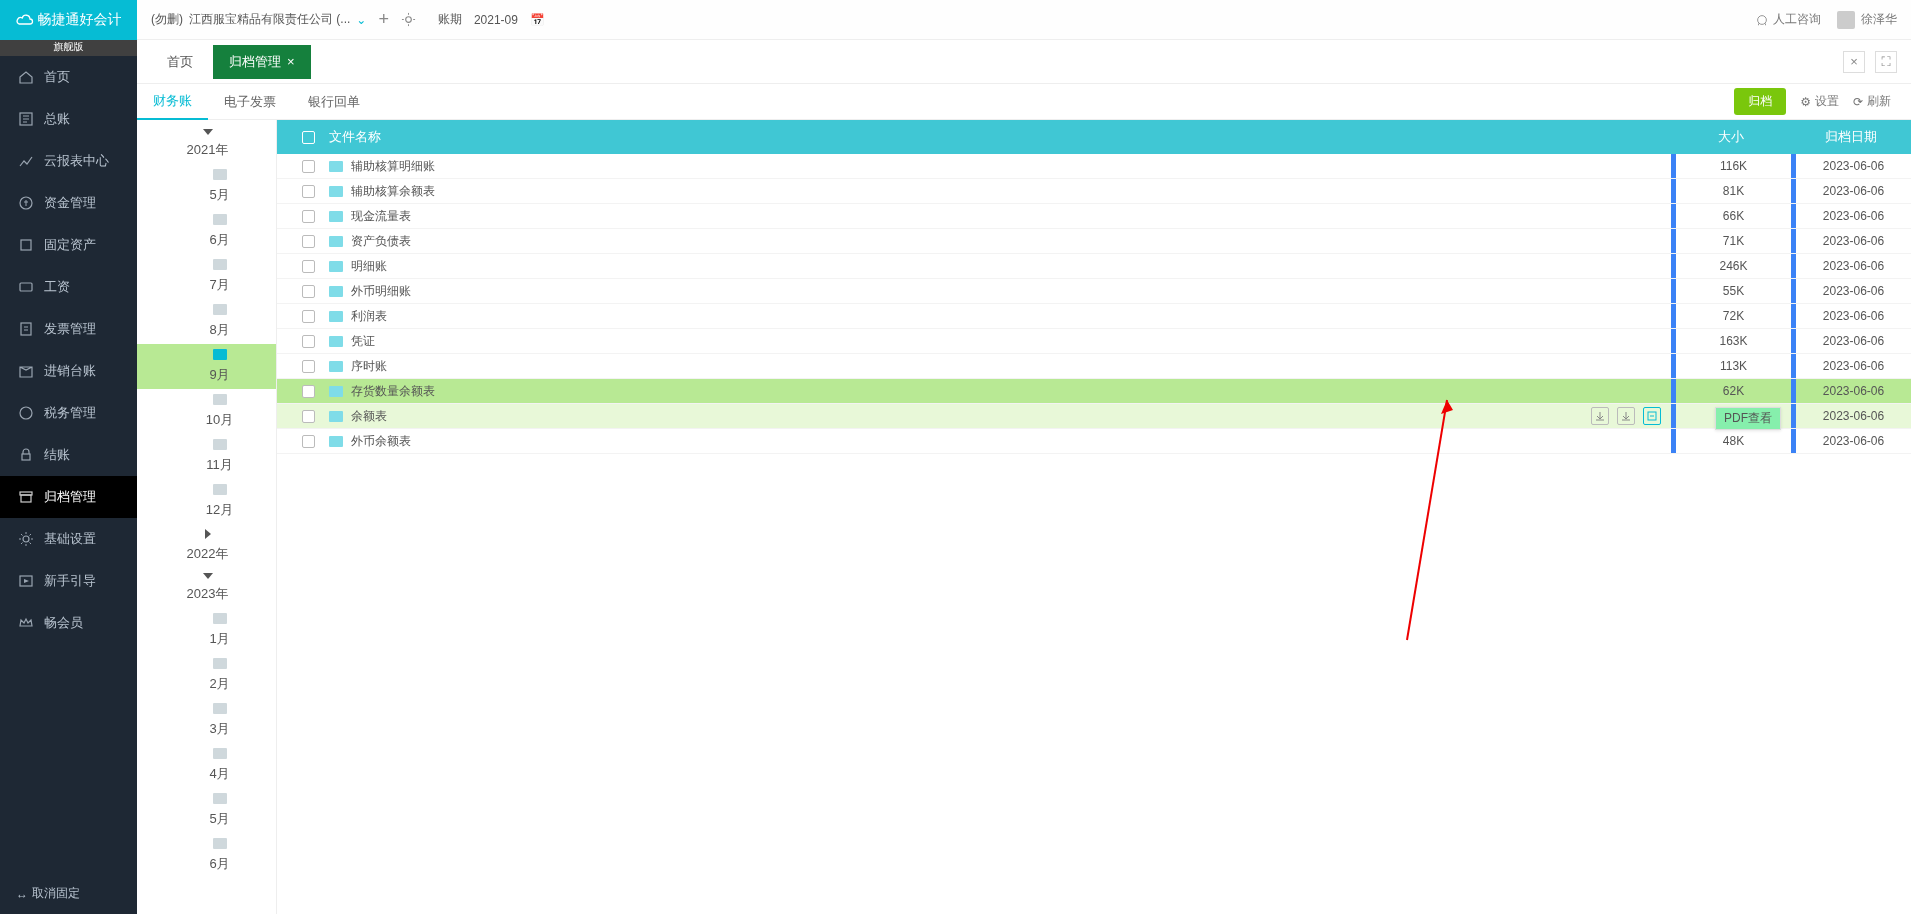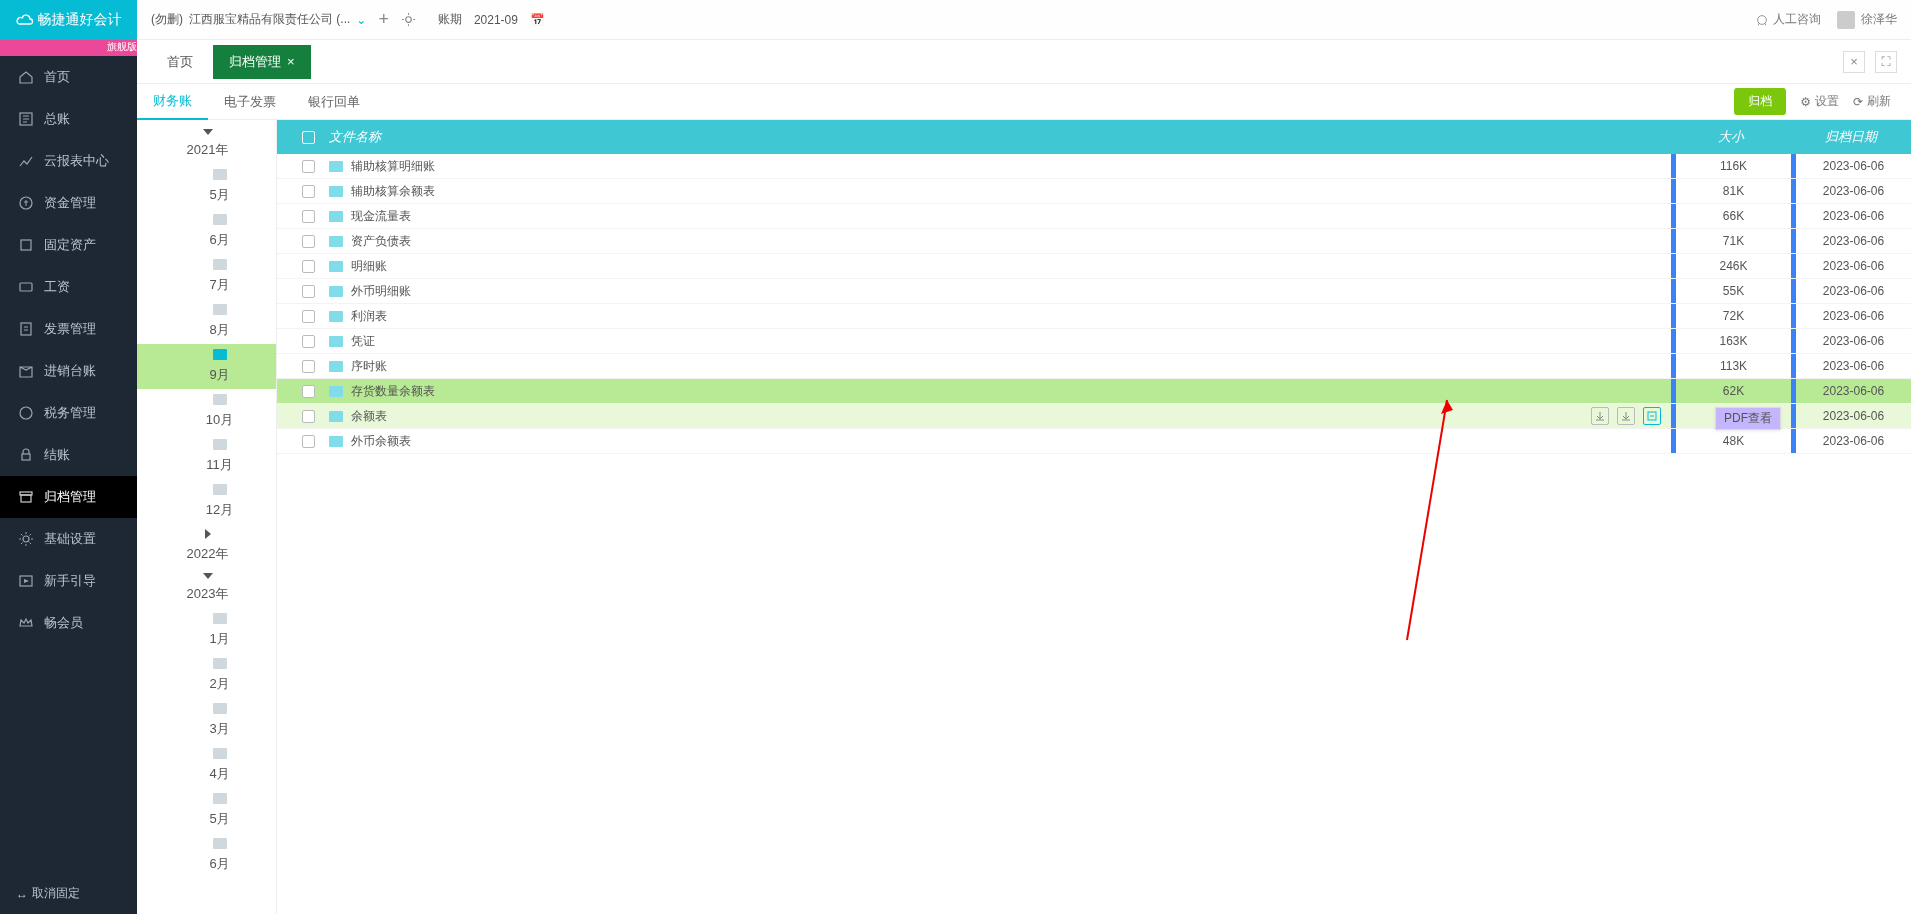--- a/index.html
+++ b/index.html
@@ -2,21 +2,21 @@
 <html><head>
 <meta charset="utf-8">
 <style>
 * { margin:0; padding:0; box-sizing:border-box; font-family:"Microsoft YaHei",Arial,sans-serif; }
 body { background:#fff; font-size:13px; color:#333; overflow:hidden; }
 .app { display:flex; height:100vh; }
 
 
 .sidebar { width:137px; background:#1e2834; color:#b8c3cf; display:flex; flex-direction:column; }
 .logo { background:#06bcd4; height:40px; display:flex; align-items:center; justify-content:center; gap:4px; color:#fff; font-size:14px; }
-.logo-sub { background:#ec4899; text-align:right; font-size:10px; color:#fff; padding-bottom:2px; }
+.logo-sub { background:#404040; text-align:center; font-size:10px; color:#fff; padding-bottom:2px; }
 .nav { flex:1; }
 .nav-item { display:flex; align-items:center; gap:10px; padding:12px 18px; cursor:pointer; font-size:13px; }
 .nav-item.active { background:#000; color:#fff; }
 .nav-icon { width:16px; height:16px; display:inline-flex; align-items:center; justify-content:center; opacity:.8; }
 .sidebar-footer { padding:12px 16px; font-size:12px; display:flex; align-items:center; gap:4px; }
 
 
 .main { flex:1; display:flex; flex-direction:column; }
 .topbar { height:40px; background:#fefefe; border-bottom:1px solid #eee; display:flex; align-items:center; padding:0 14px; gap:12px; color:#555; font-size:12px; }
 .company { display:flex; align-items:center; gap:6px; }
@@ -51,36 +51,36 @@
 .tree-month { padding-left:34px; }
 .tree-month.selected { background:#b8e994; }
 .tri { display:inline-block; width:0; height:0; }
 .tri.down { border-left:5px solid transparent; border-right:5px solid transparent; border-top:6px solid #555; }
 .tri.right { border-top:5px solid transparent; border-bottom:5px solid transparent; border-left:6px solid #555; }
 .folder-ic { width:14px; height:11px; background:#cfd8dc; border-radius:1px; display:inline-block; }
 .folder-ic.sel { background:#06bcd4; }
 
 
 .table-wrap { flex:1; display:flex; flex-direction:column; }
-.thead { background:#40c7d4; color:#fff; display:flex; height:34px; align-items:center; font-size:13px;font-style:italic; }
+.thead { background:#40c7d4; color:#fff; display:flex; height:34px; align-items:center; font-size:13px; }
 .col-check { width:48px; display:flex; justify-content:flex-end; padding-right:10px; }
 .col-name { flex:1; display:flex; align-items:center; gap:8px; padding-left:4px; }
 .col-size { width:120px; text-align:center; }
 .col-date { width:120px; text-align:center; }
 .trow { display:flex; height:25px; align-items:center; border-bottom:1px solid #f3f3f3; font-size:12px; color:#555; position:relative; }
 .trow .col-size,.trow .col-date { border-left:5px solid #3b82f6; height:100%; display:flex; align-items:center; justify-content:center; }
 .trow.highlight { background:#b8e994; }
 .trow.hover { background:#e8f8d8; }
 .file-ic { width:14px; height:11px; background:#7fdce8; border-radius:1px; display:inline-block; }
 .cbox { width:13px; height:13px; border:1px solid #bbb; border-radius:2px; display:inline-block; background:#fff; }
 .cbox.header { border-color:#fff; background:transparent; }
 .row-actions { position:absolute; right:250px; display:flex; gap:8px; }
 .ic-btn { width:18px; height:18px; border:1px solid #bbb; border-radius:2px; display:flex; align-items:center; justify-content:center; font-size:10px; color:#888; cursor:pointer; }
 .ic-btn.active { border-color:#06bcd4; color:#06bcd4; }
-.tooltip { position:absolute; right:130px; top:3px; background:#c4b5fd; border:1px solid #ddd; padding:2px 8px; font-size:12px; color:#555; box-shadow:0 1px 3px rgba(0,0,0,.1); }
+.tooltip { position:absolute; right:130px; top:3px; background:#86efac; border:1px solid #ddd; padding:2px 8px; font-size:12px; color:#555; box-shadow:0 1px 3px rgba(0,0,0,.1); }
 
 
 .arrow-svg { position:absolute; pointer-events:none; }
 
 
 svg { display:block; }
 </style>
 </head>
 <body>
 

